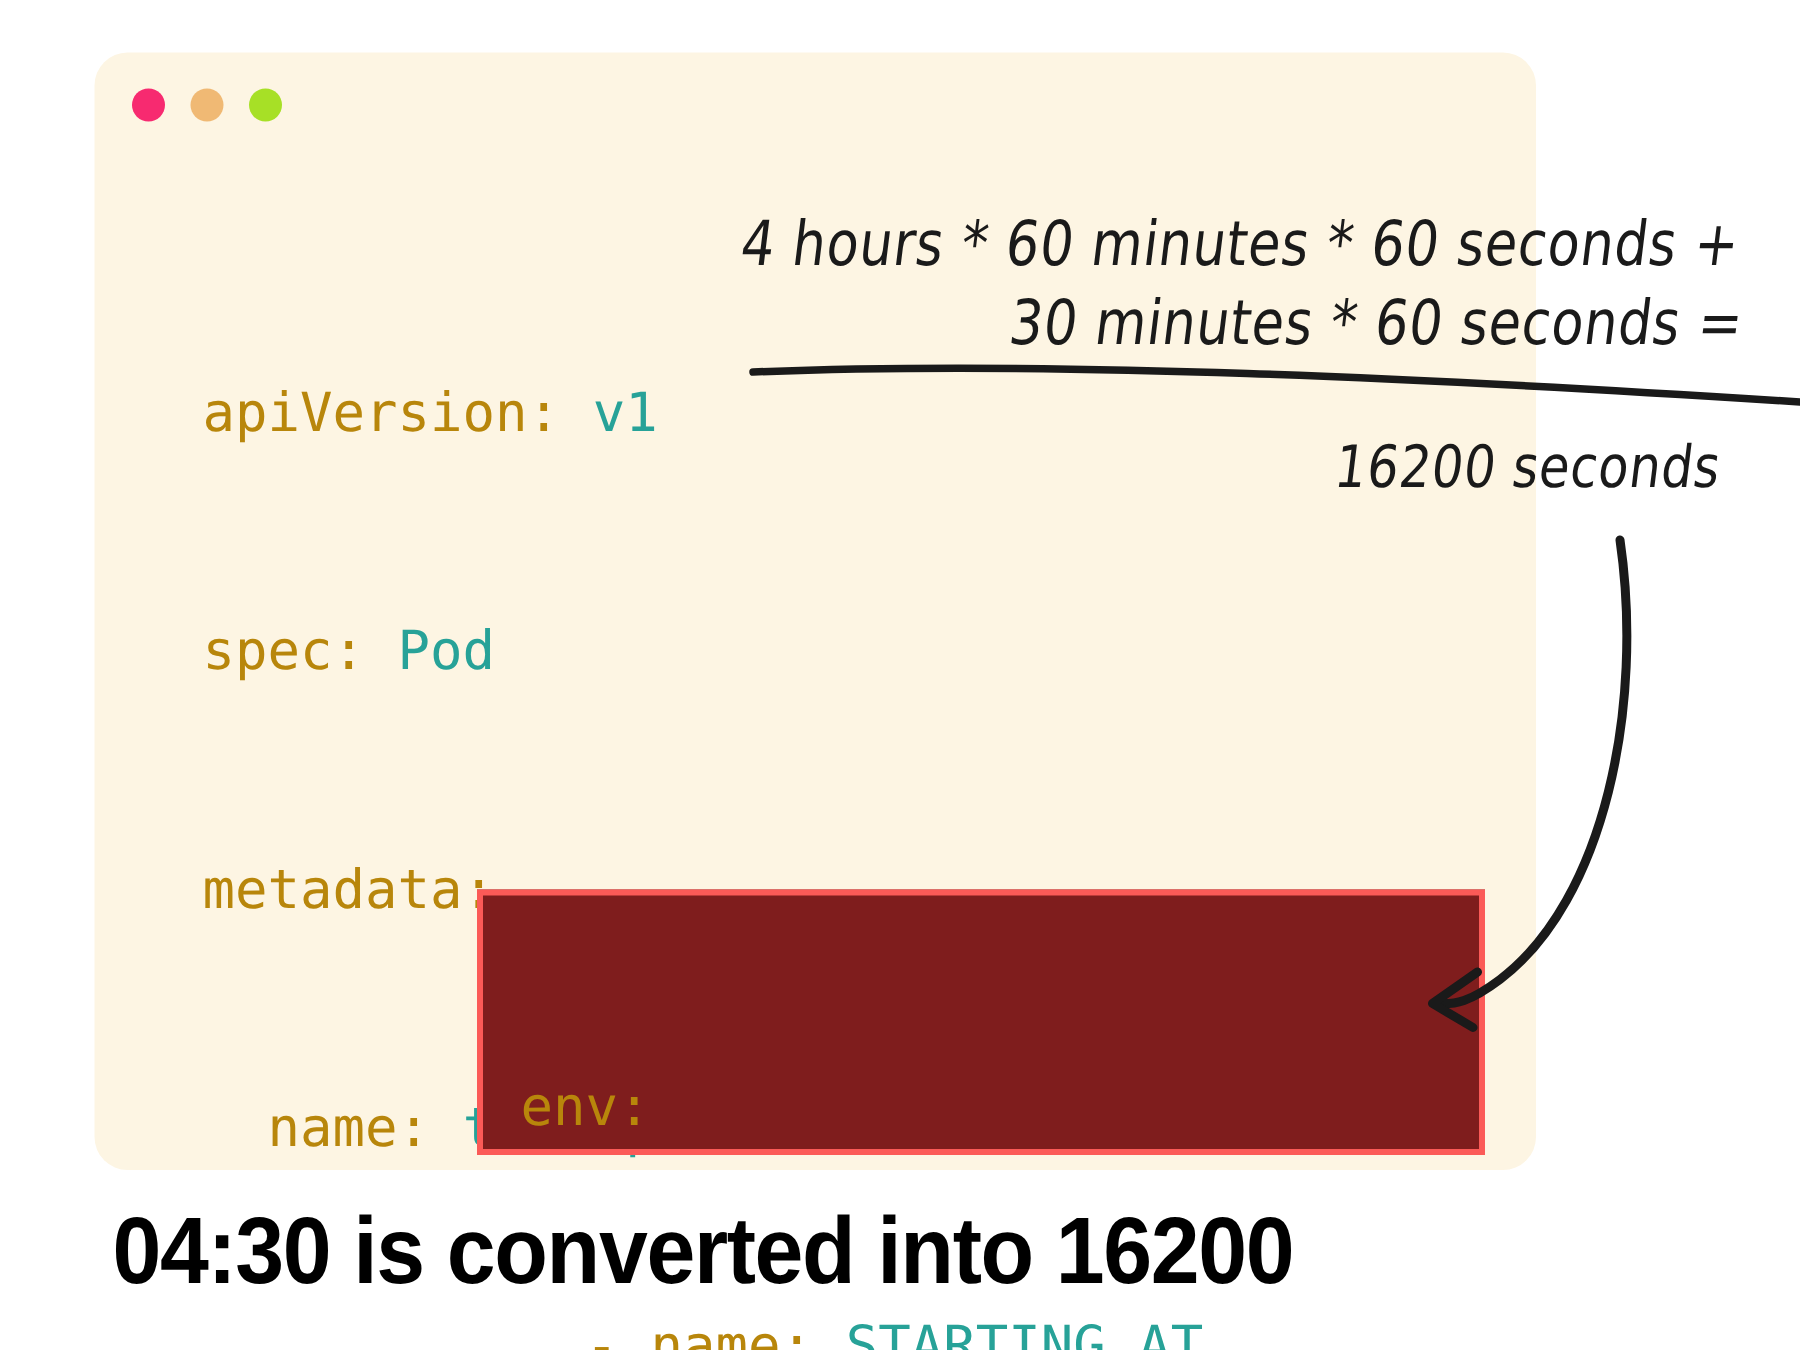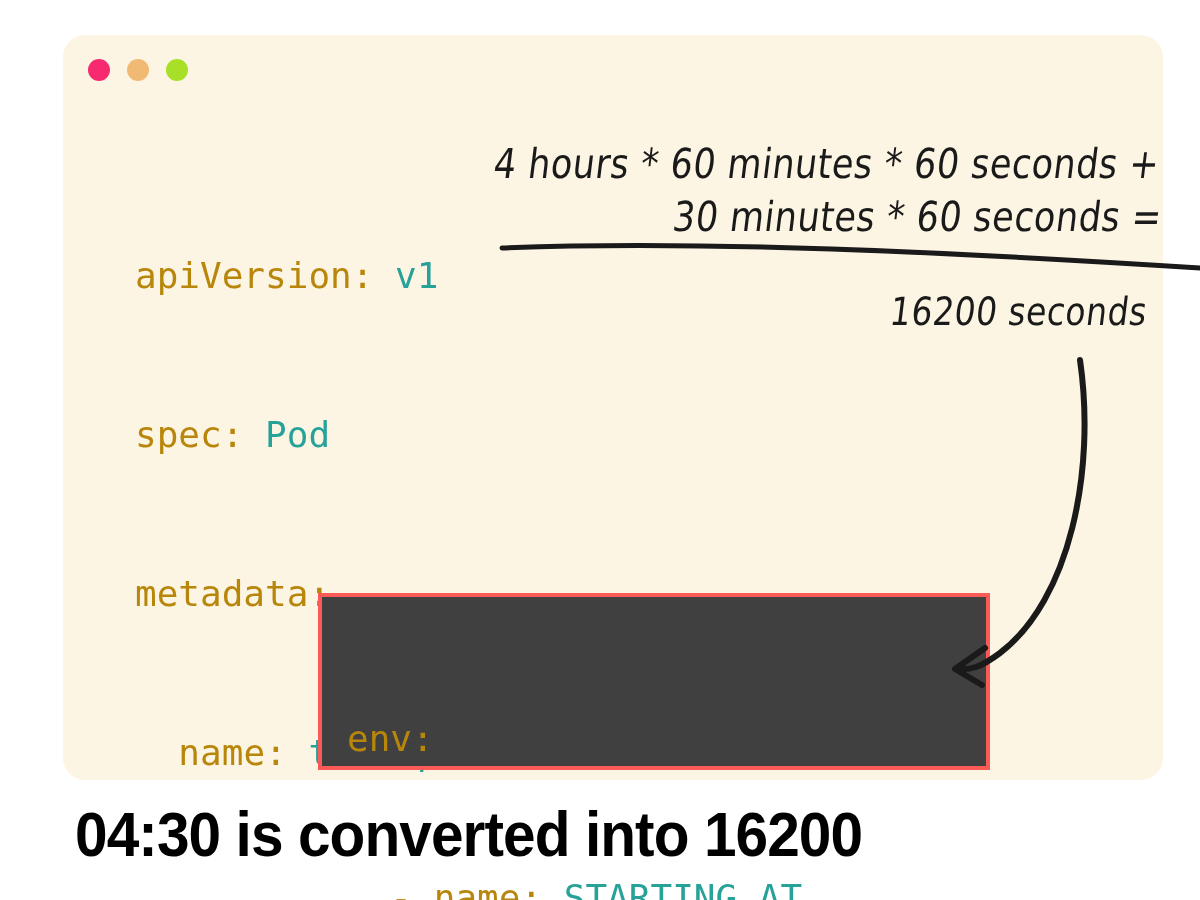--- a/index.html
+++ b/index.html
@@ -13,21 +13,21 @@
     position: relative;
     overflow: hidden;
     font-family: "Liberation Sans", sans-serif;
   }
 
   
   #code-card {
     position: absolute;
     left: 63px;
     top: 35px;
-    width: 1100px;
+    width: 961px;
     height: 745px;
     background: #fdf5e3;
     border-radius: 22px;
     box-sizing: border-box;
   }
 
   #window-dots {
     position: absolute;
     left: 25px;
     top: 24px;
@@ -58,21 +58,21 @@
   .v  { color: #27a298; }   
   .code-line { height: 53px; }
 
   
   #env-highlight {
     position: absolute;
     left: 255px;
     top: 558px;
     width: 672px;
     height: 177px;
-    background: #404040;
+    background: #7f1d1d;
     border: 4px solid #fb5a57;
     box-sizing: border-box;
   }
   #env-code {
     position: absolute;
     left: 25px;
     top: 9px;
     font-family: "DejaVu Sans Mono", "Liberation Mono", monospace;
     font-size: 36px;
     line-height: 53px;

